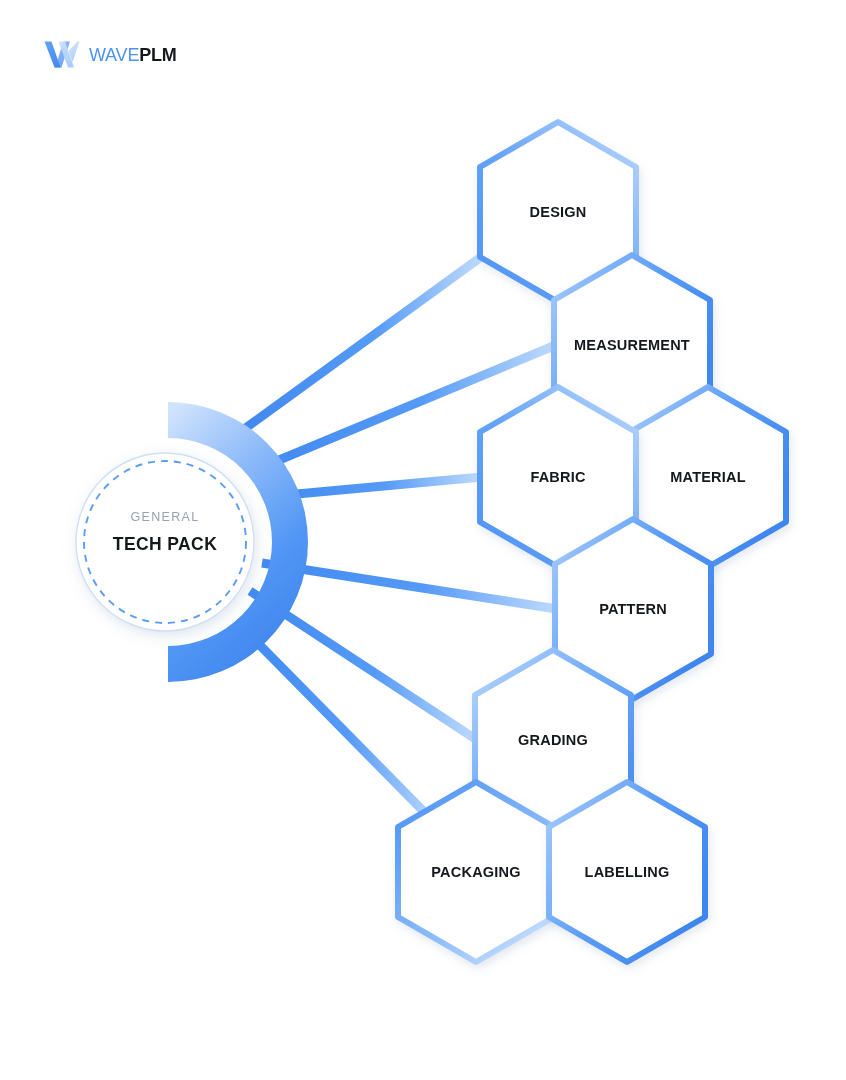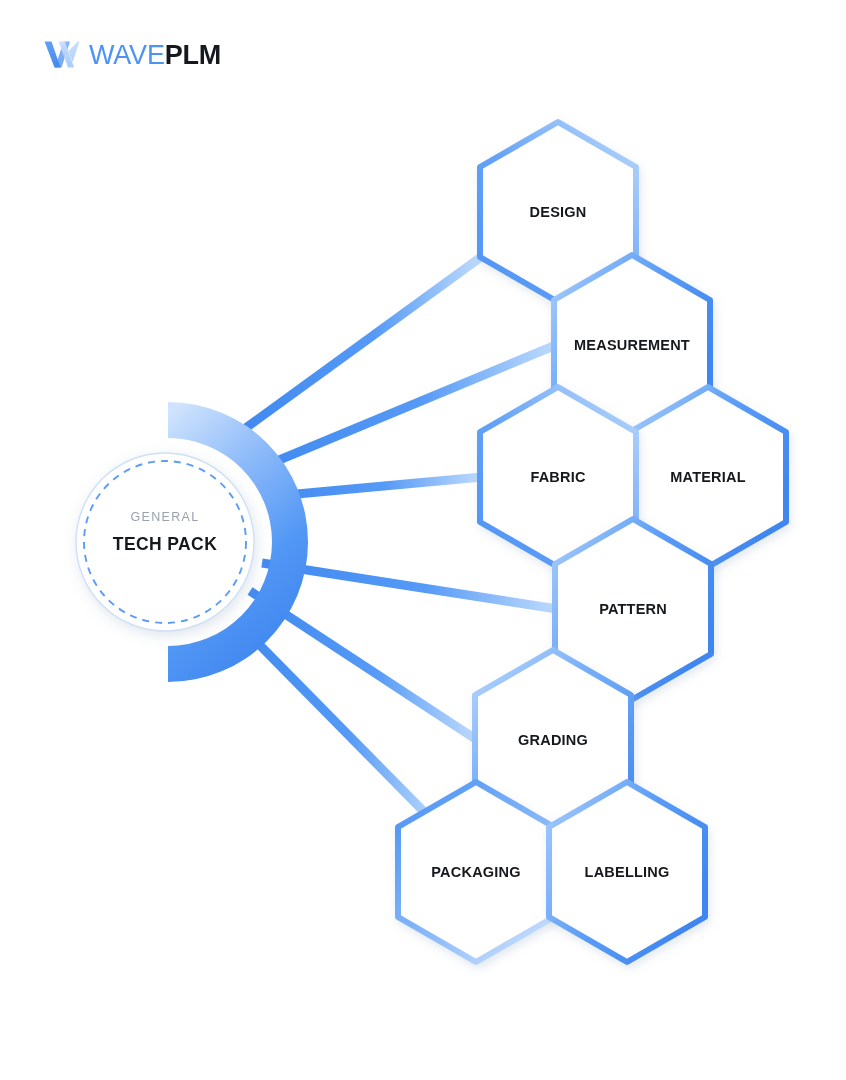--- a/index.html
+++ b/index.html
@@ -28,21 +28,21 @@
     position: absolute;
     left: 44px;
     top: 40px;
     display: flex;
     align-items: center;
     gap: 9px;
     user-select: none;
   }
   #logo-mark { display: block; }
   #logo-wordmark {
-    font-size: 27px;
+    font-size: 18px;
     line-height: 27px;
     letter-spacing: -0.2px;
     font-weight: 700;
     white-space: nowrap;
   }
   .wm-wave { color: #4d93f5; font-weight: 500; }
   .wm-plm  { color: #15181c; font-weight: 700; }
 
   
   #diagram {

